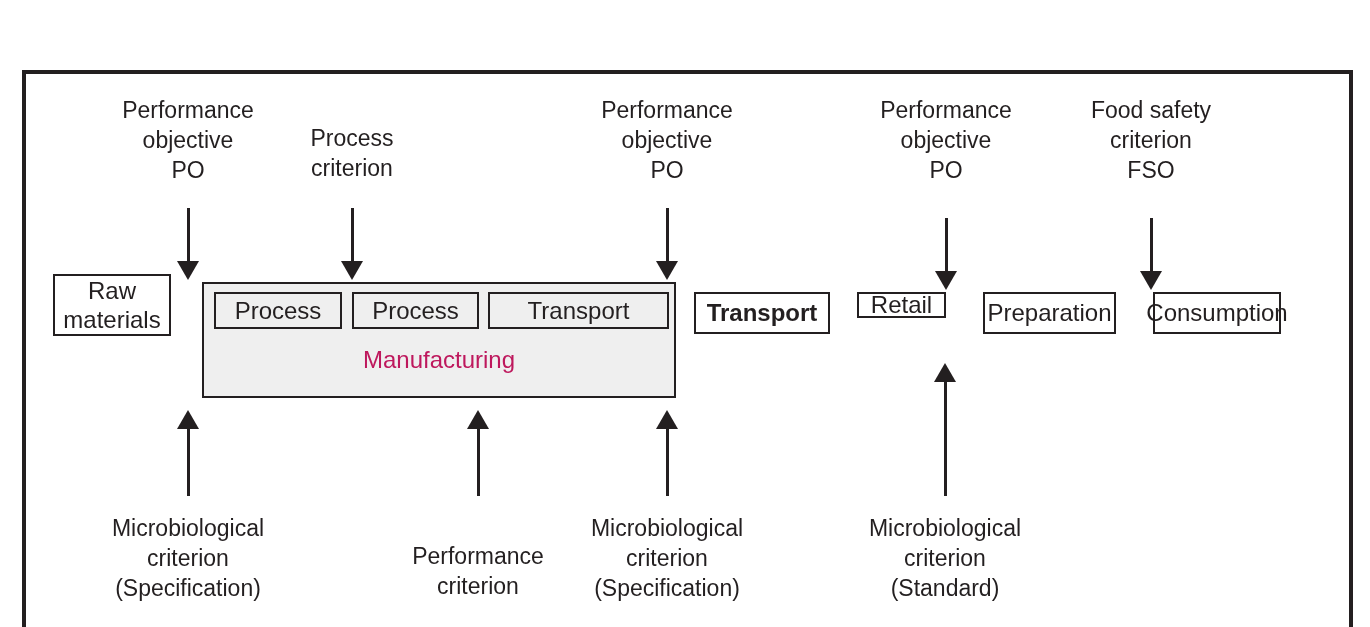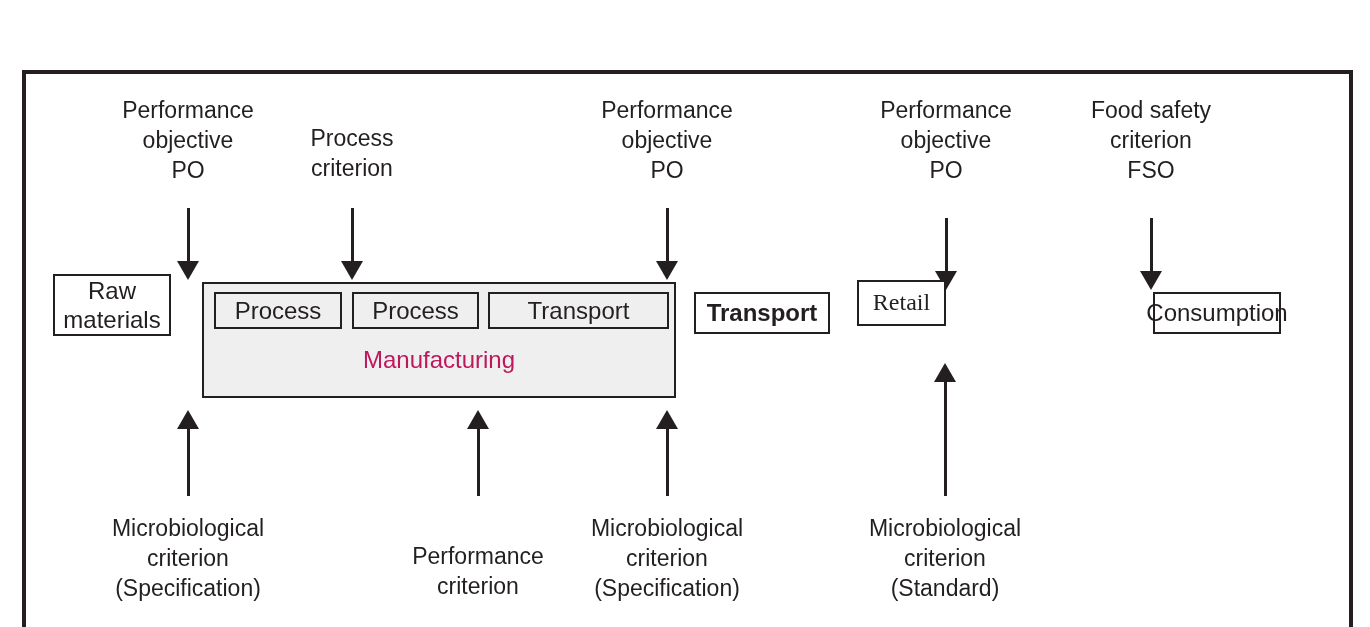--- a/index.html
+++ b/index.html
@@ -170,22 +170,23 @@
 
   <div id="manufacturing-panel">
     <div class="sub-box" style="left:10px; width:128px;">Process</div>
     <div class="sub-box" style="left:148px; width:127px;">Process</div>
     <div class="sub-box" style="left:284px; width:181px;">Transport</div>
     <div id="manufacturing-label">Manufacturing</div>
   </div>
 
   <div class="stage-box" style="left:694px; top:244px; width:136px; height:42px;font-weight:bold;">Transport</div>
 
-  <div class="stage-box" style="left:857px; top:232px; width:89px; height:46px;font-family:Liberation Serif, serif;">Retail</div>
-
+  <div class="stage-box" style="left:857px; top:244px; width:89px; height:26px;">Retail</div>
+
+  <div class="stage-box" style="left:983px; top:244px; width:133px; height:42px;">Preparation</div>
 
   <div class="stage-box" style="left:1153px; top:244px; width:128px; height:42px;">Consumption</div>
 
   <div class="arrow up" style="left:174px; top:362px; width:28px; height:86px;">
     <div class="shaft" style="height:67px;"></div>
       <div class="head"></div>
   </div>
   <div class="arrow up" style="left:464px; top:362px; width:28px; height:86px;">
     <div class="shaft" style="height:67px;"></div>
       <div class="head"></div>

